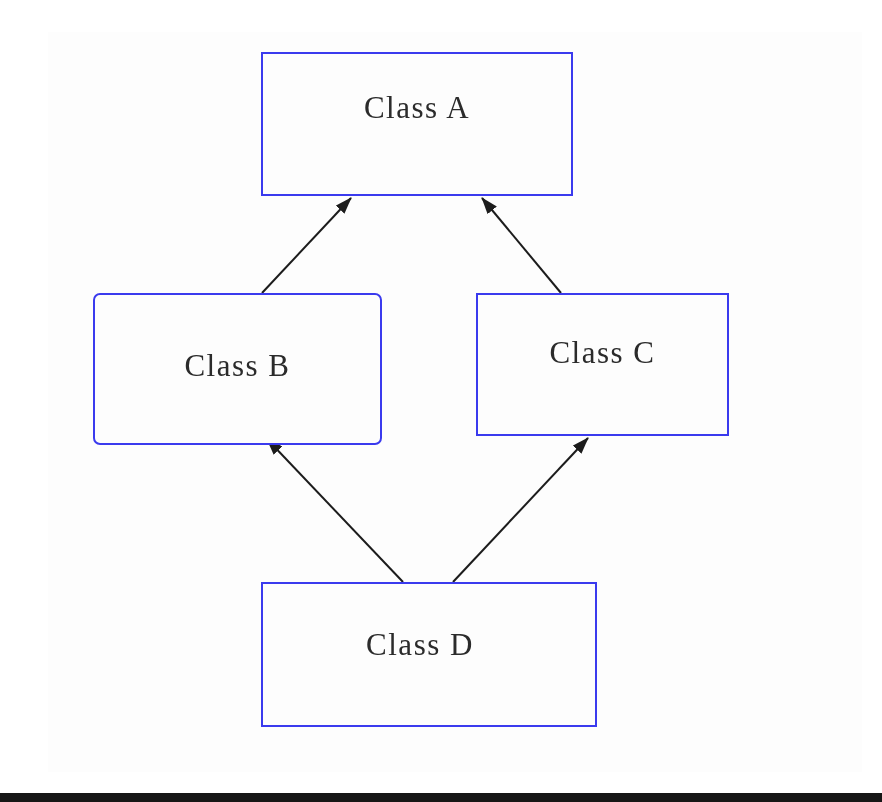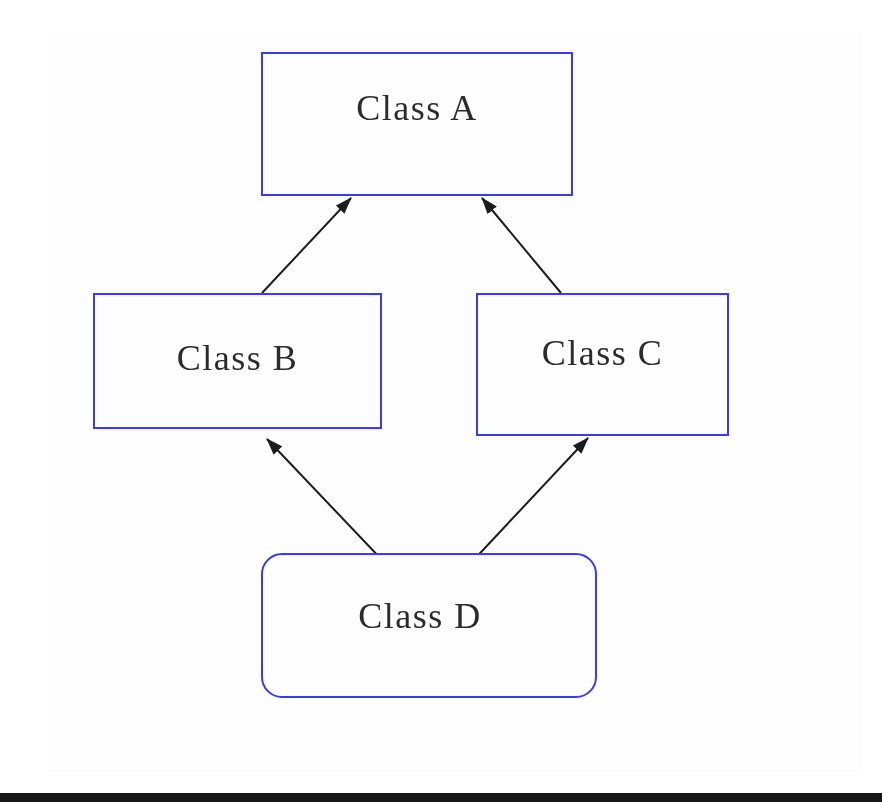--- a/index.html
+++ b/index.html
@@ -23,26 +23,26 @@
   .edges-svg{position:absolute;left:0;top:0;width:882px;height:802px;z-index:1;}
   .edge{stroke:var(--edge-line);stroke-width:2;}
   .arrow-fill{fill:var(--edge-line);}
   .node{
     position:absolute;z-index:2;box-sizing:border-box;
     border:2px solid var(--node-border);
     background:var(--canvas);
     display:flex;align-items:center;justify-content:center;
   }
   .node-a{left:261px;top:52px;width:312px;height:144px;}
-  .node-b{left:93px;top:293px;width:289px;height:136px;}
+  .node-b{left:93px;top:293px;width:289px;height:152px;border-radius:7px;}
   .node-c{left:476px;top:293px;width:253px;height:143px;}
-  .node-d{left:261px;top:553px;width:336px;height:145px;border-radius:21px;}
+  .node-d{left:261px;top:582px;width:336px;height:145px;}
   .node-label{
     position:relative;
-    font-size:36px;letter-spacing:1.5px;color:var(--label-text);
+    font-size:31px;letter-spacing:1.5px;color:var(--label-text);
     white-space:nowrap;
     font-family:Liberation Serif, serif;
   }
   .node-a .node-label{top:-16px;}
   .node-b .node-label{top:-3px;}
   .node-c .node-label{top:-12px;}
   .node-d .node-label{top:-10px;left:-9px;}
   .letterbox-bar{
     position:absolute;left:0;top:793px;width:882px;height:9px;z-index:3;
     background:var(--letterbox);

